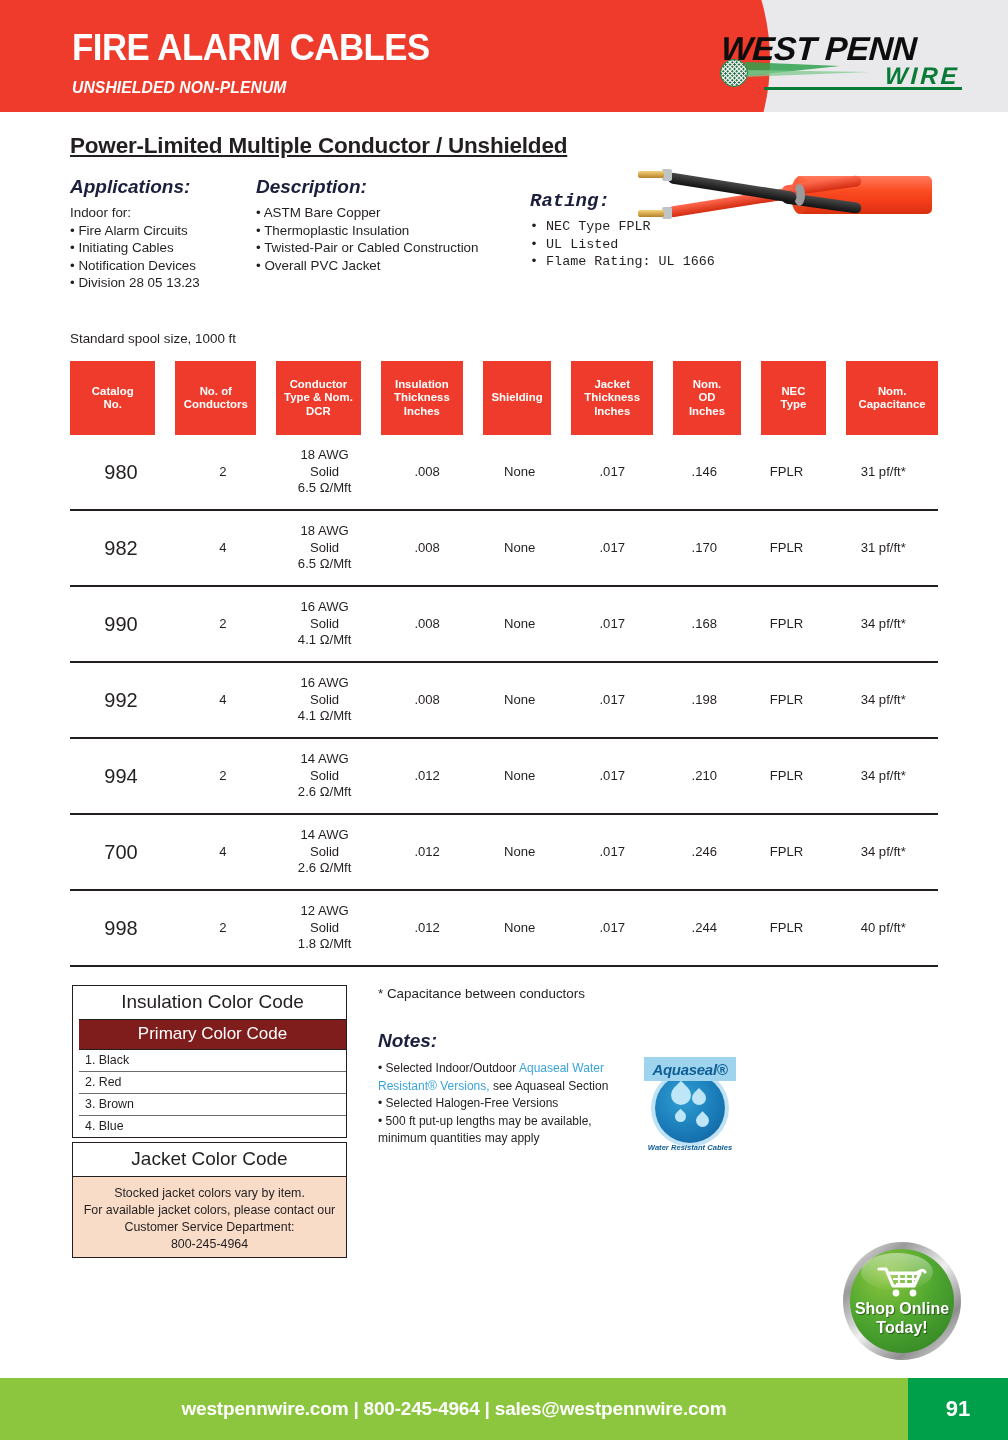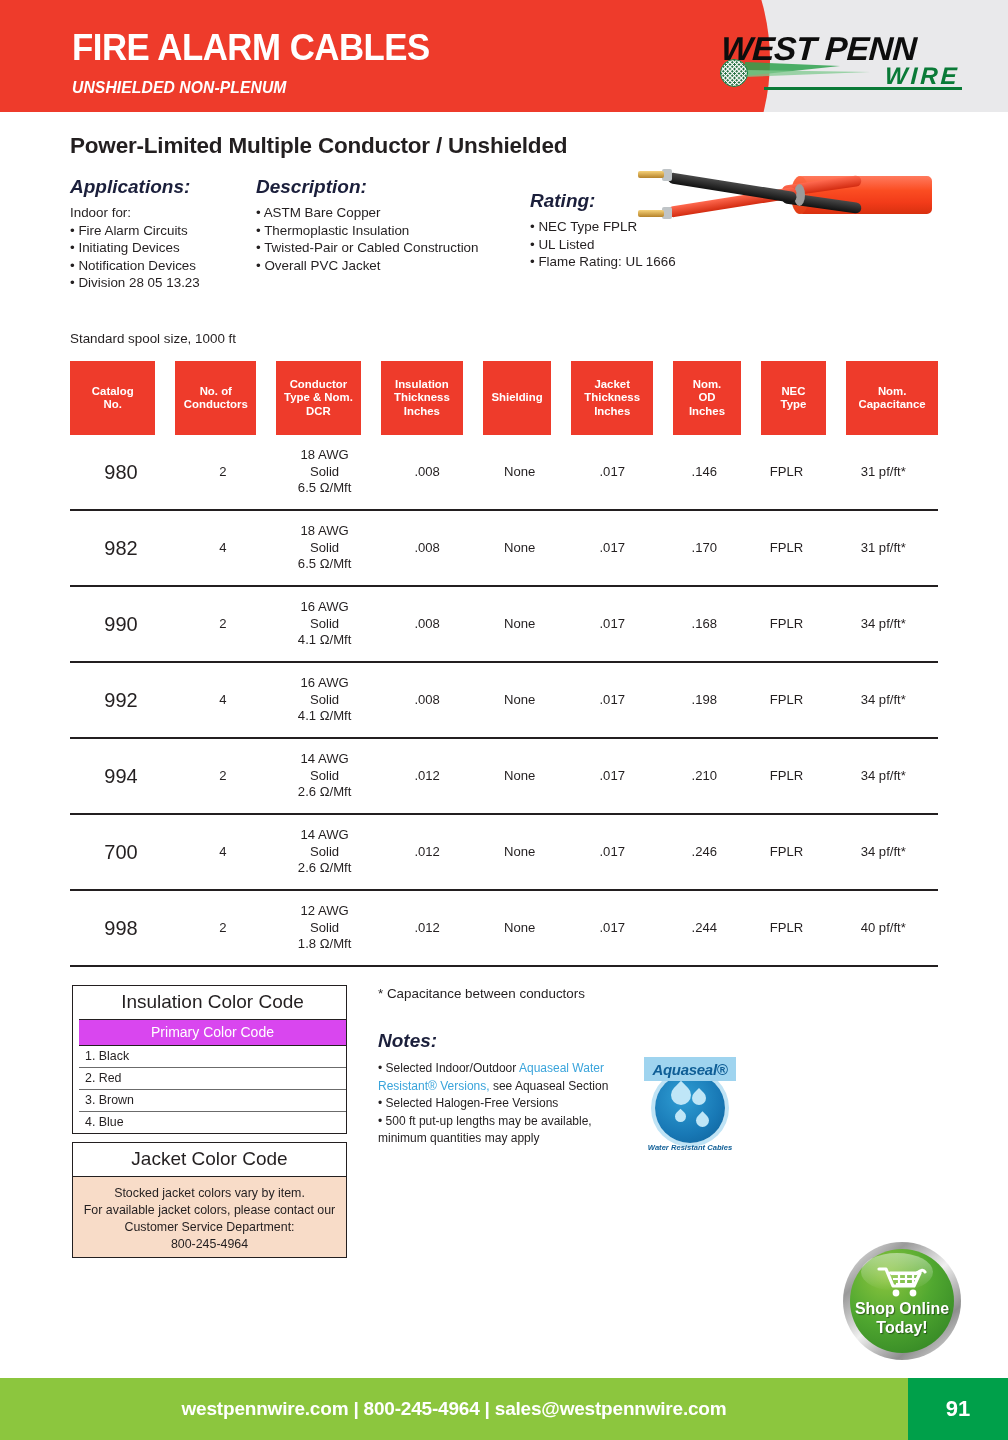--- a/index.html
+++ b/index.html
@@ -82,31 +82,32 @@
     border-top:2px solid transparent;
     border-bottom:5px solid transparent;
     opacity:0.75;
   }
 
   
   .sec-title {
     position:absolute; left:70px; top:133px;
     font-size:22.5px; font-weight:bold; color:#231f20;
     letter-spacing:-0.2px;
+    text-decoration:underline;
   }
 
   
   .col-head {
     font-size:19px; font-weight:bold; font-style:italic;
     color:#1b1f3b; margin-bottom:6px;
   }
   .col-line { font-size:13.4px; line-height:17.5px; color:#231f20; }
   .apps { position:absolute; left:70px; top:176px; width:180px; }
   .desc { position:absolute; left:256px; top:176px; width:270px; }
-  .rating { position:absolute; left:530px; top:190px; width:400px; }
+  .rating { position:absolute; left:530px; top:190px; width:400px;font-family:Liberation Mono, monospace; }
 
   
   .cable { position:absolute; left:632px; top:166px; width:300px; height:58px; }
   .cable-jacket {
     position:absolute; right:0; top:10px; width:132px; height:38px;
     background:linear-gradient(180deg,#ff7a5e 0%,#fb4d22 38%,#f23b19 70%,#d8300f 100%);
     border-radius:3px 5px 5px 3px;
   }
   .cable-jacket-end {
     position:absolute; right:123px; top:10px; width:18px; height:38px;
@@ -176,21 +177,21 @@
   .c1{width:107px}.c2{width:101px}.c3{width:106px}.c4{width:103px}
   .c5{width:85px}.c6{width:103px}.c7{width:84px}.c8{width:82px}.c9{width:115px}
 
   
   .ins-box { position:absolute; left:72px; top:985px; width:275px; border:1.4px solid #231f20;padding-left:6px; }
   .ins-title {
     font-size:19px; text-align:center; padding:5px 0 6px;
     color:#231f20; border-bottom:1.4px solid #231f20;
   }
   .ins-sub {
-    background:#d946ef; color:#fff; font-size:14px;
+    background:#7f1d1d; color:#fff; font-size:17px;
     text-align:center; padding:4px 0 5px; border-bottom:1.4px solid #231f20;
   }
   .ins-row {
     font-size:12.4px; padding:3px 0 4px 6px;
     border-bottom:1px solid #6b6b6b; color:#231f20;
   }
   .ins-row:last-child { border-bottom:none; }
 
   .jac-box { position:absolute; left:72px; top:1142px; width:275px; border:1.4px solid #231f20; }
   .jac-title {
@@ -297,21 +298,21 @@
       <div class="logo-underline"></div>
     </div>
   </div>
 
   <div class="sec-title">Power-Limited Multiple Conductor / Unshielded</div>
 
   <div class="apps">
     <div class="col-head">Applications:</div>
     <div class="col-line">Indoor for:</div>
     <div class="col-line">• Fire Alarm Circuits</div>
-    <div class="col-line">• Initiating Devices</div>
+    <div class="col-line">• Initiating Cables</div>
     <div class="col-line">• Notification Devices</div>
     <div class="col-line">• Division 28 05 13.23</div>
   </div>
 
   <div class="desc">
     <div class="col-head">Description:</div>
     <div class="col-line">• ASTM Bare Copper</div>
     <div class="col-line">• Thermoplastic Insulation</div>
     <div class="col-line">• Twisted-Pair or Cabled Construction</div>
     <div class="col-line">• Overall PVC Jacket</div>

